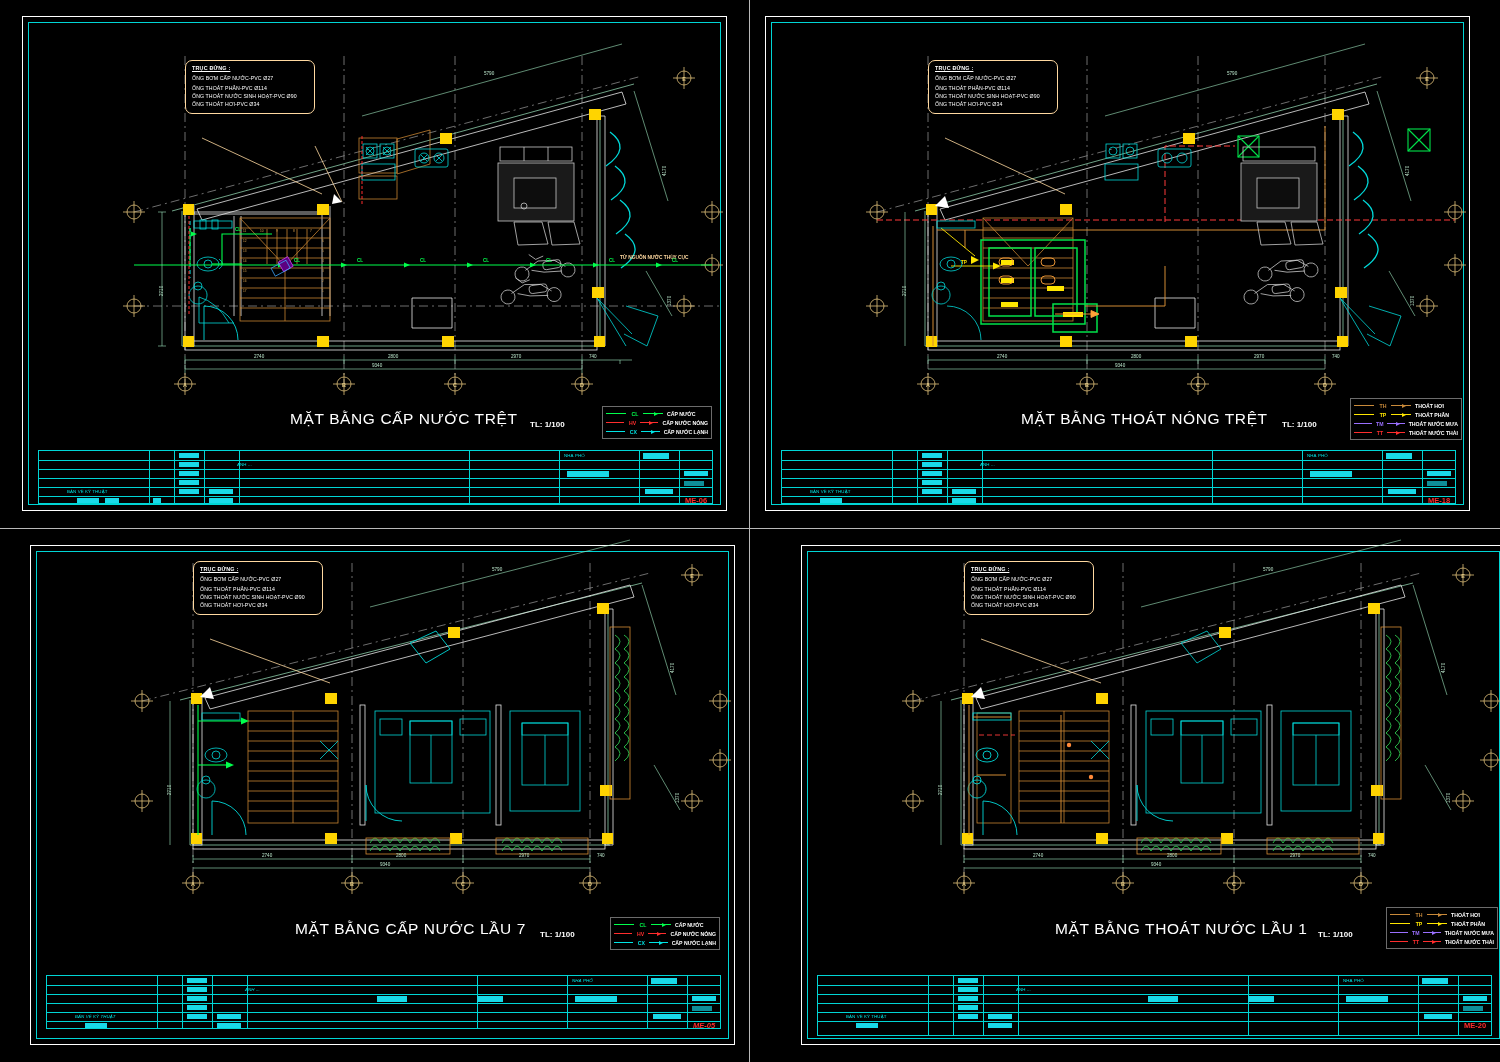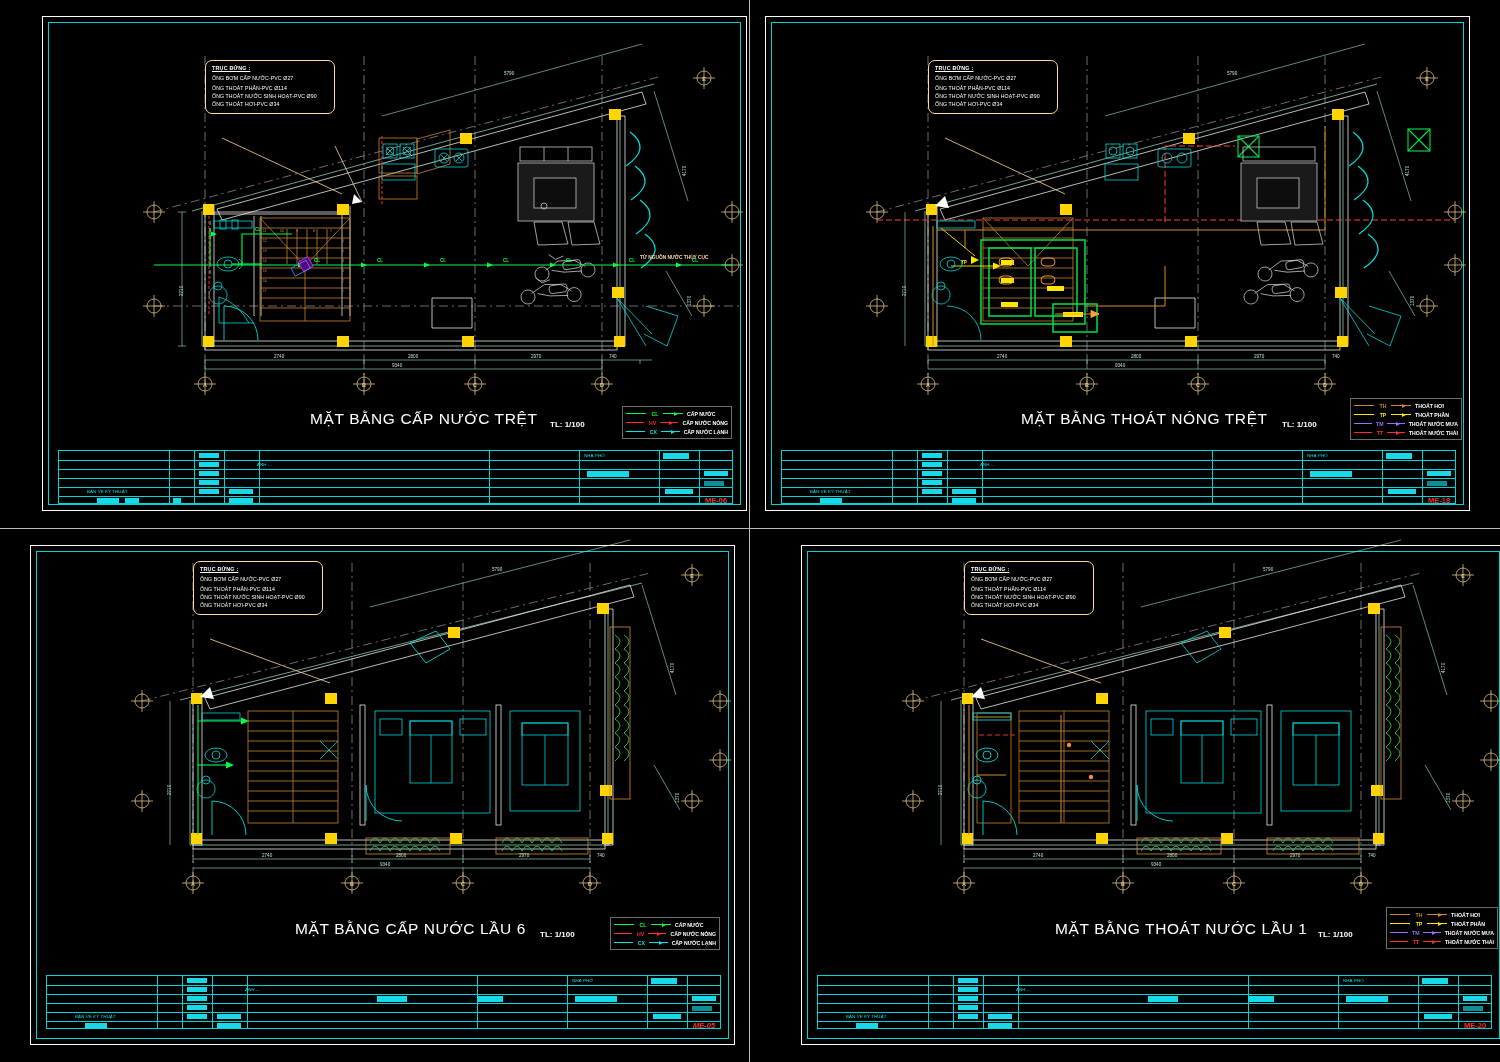--- a/index.html
+++ b/index.html
@@ -79,21 +79,21 @@
 </head>
 <body>
 
 <div id="canvas">
 
   <div class="divider-v" style="left:749px;"></div>
   <div class="divider-h" style="top:528px;"></div>
 
   <div class="sheet" style="left:30px; top:16px; width:1440px; height:0;"></div>
 
-  <div class="sheet" style="left:42px; top:16px; width:705px; height:495px;">
+  <div class="sheet" style="left:22px; top:16px; width:705px; height:495px;">
     <div class="sheet-border-outer"></div>
     <div class="sheet-border-inner"></div>
 
     <svg class="vec" width="705" height="420" viewBox="0 0 705 420">
 
       <g stroke="#9fe8c0" fill="none" stroke-width="0.7">
         <path d="M160 195 L160 330"></path>
         <path d="M160 330 L580 330"></path>
         <path d="M578 95 L578 330"></path>
         <path d="M150 195 L612 68"></path>
@@ -930,21 +930,21 @@
       <div class="note-line">ỐNG BƠM CẤP NƯỚC-PVC Ø27</div>
       <div class="note-line" style="margin-top:2px;">ỐNG THOÁT PHÂN-PVC Ø114</div>
       <div class="note-line">ỐNG THOÁT NƯỚC SINH HOẠT-PVC Ø90</div>
       <div class="note-line">ỐNG THOÁT HƠI-PVC Ø34</div>
     </div>
     <svg class="vec" style="left:0;top:0;" width="705" height="425">
       <path d="M180 94 L300 138" stroke="#ffd9a0" stroke-width="0.8" fill="none"></path>
       <polygon points="170,152 180,142 184,154" fill="#ffffff"></polygon>
     </svg>
 
-    <div class="plan-title" style="left:265px; top:375px;">MẶT BẰNG CẤP NƯỚC LẦU 6</div>
+    <div class="plan-title" style="left:265px; top:375px;">MẶT BẰNG CẤP NƯỚC LẦU 7</div>
     <div class="plan-scale" style="left:510px; top:385px;">TL: 1/100</div>
 
     <div class="legend" style="left:580px; top:372px; width:110px;">
       <div class="legend-row">
         <div class="lg-dash" style="border-color:#00ff4c;"></div>
         <div class="lg-code" style="color:#00ff4c;">CL</div>
         <div class="lg-dash2" style="border-color:#00ff4c; color:#00ff4c;"></div>
         <div class="lg-label">CẤP NƯỚC</div>
       </div>
       <div class="legend-row">
@@ -1204,21 +1204,21 @@
         <div class="lg-label">THOÁT NƯỚC MƯA</div>
       </div>
       <div class="legend-row">
         <div class="lg-dash" style="border-color:#ff2d2d;"></div>
         <div class="lg-code" style="color:#ff2d2d;">TT</div>
         <div class="lg-dash2" style="border-color:#ff2d2d; color:#ff2d2d;"></div>
         <div class="lg-label">THOÁT NƯỚC THẢI</div>
       </div>
     </div>
 
-    <div class="titleblock" style="left:16px; top:430px; width:675px; height:54px;">
+    <div class="titleblock" style="left:16px; top:430px; width:675px; height:61px;">
       <div class="tb-line tb-h" style="top:9px;"></div>
       <div class="tb-line tb-h" style="top:18px;"></div>
       <div class="tb-line tb-h" style="top:27px;"></div>
       <div class="tb-line tb-h" style="top:36px;"></div>
       <div class="tb-line tb-h" style="top:45px;"></div>
       <div class="tb-line tb-v" style="left:110px;"></div>
       <div class="tb-line tb-v" style="left:135px;"></div>
       <div class="tb-line tb-v" style="left:165px;"></div>
       <div class="tb-line tb-v" style="left:200px;"></div>
       <div class="tb-line tb-v" style="left:430px;"></div>

